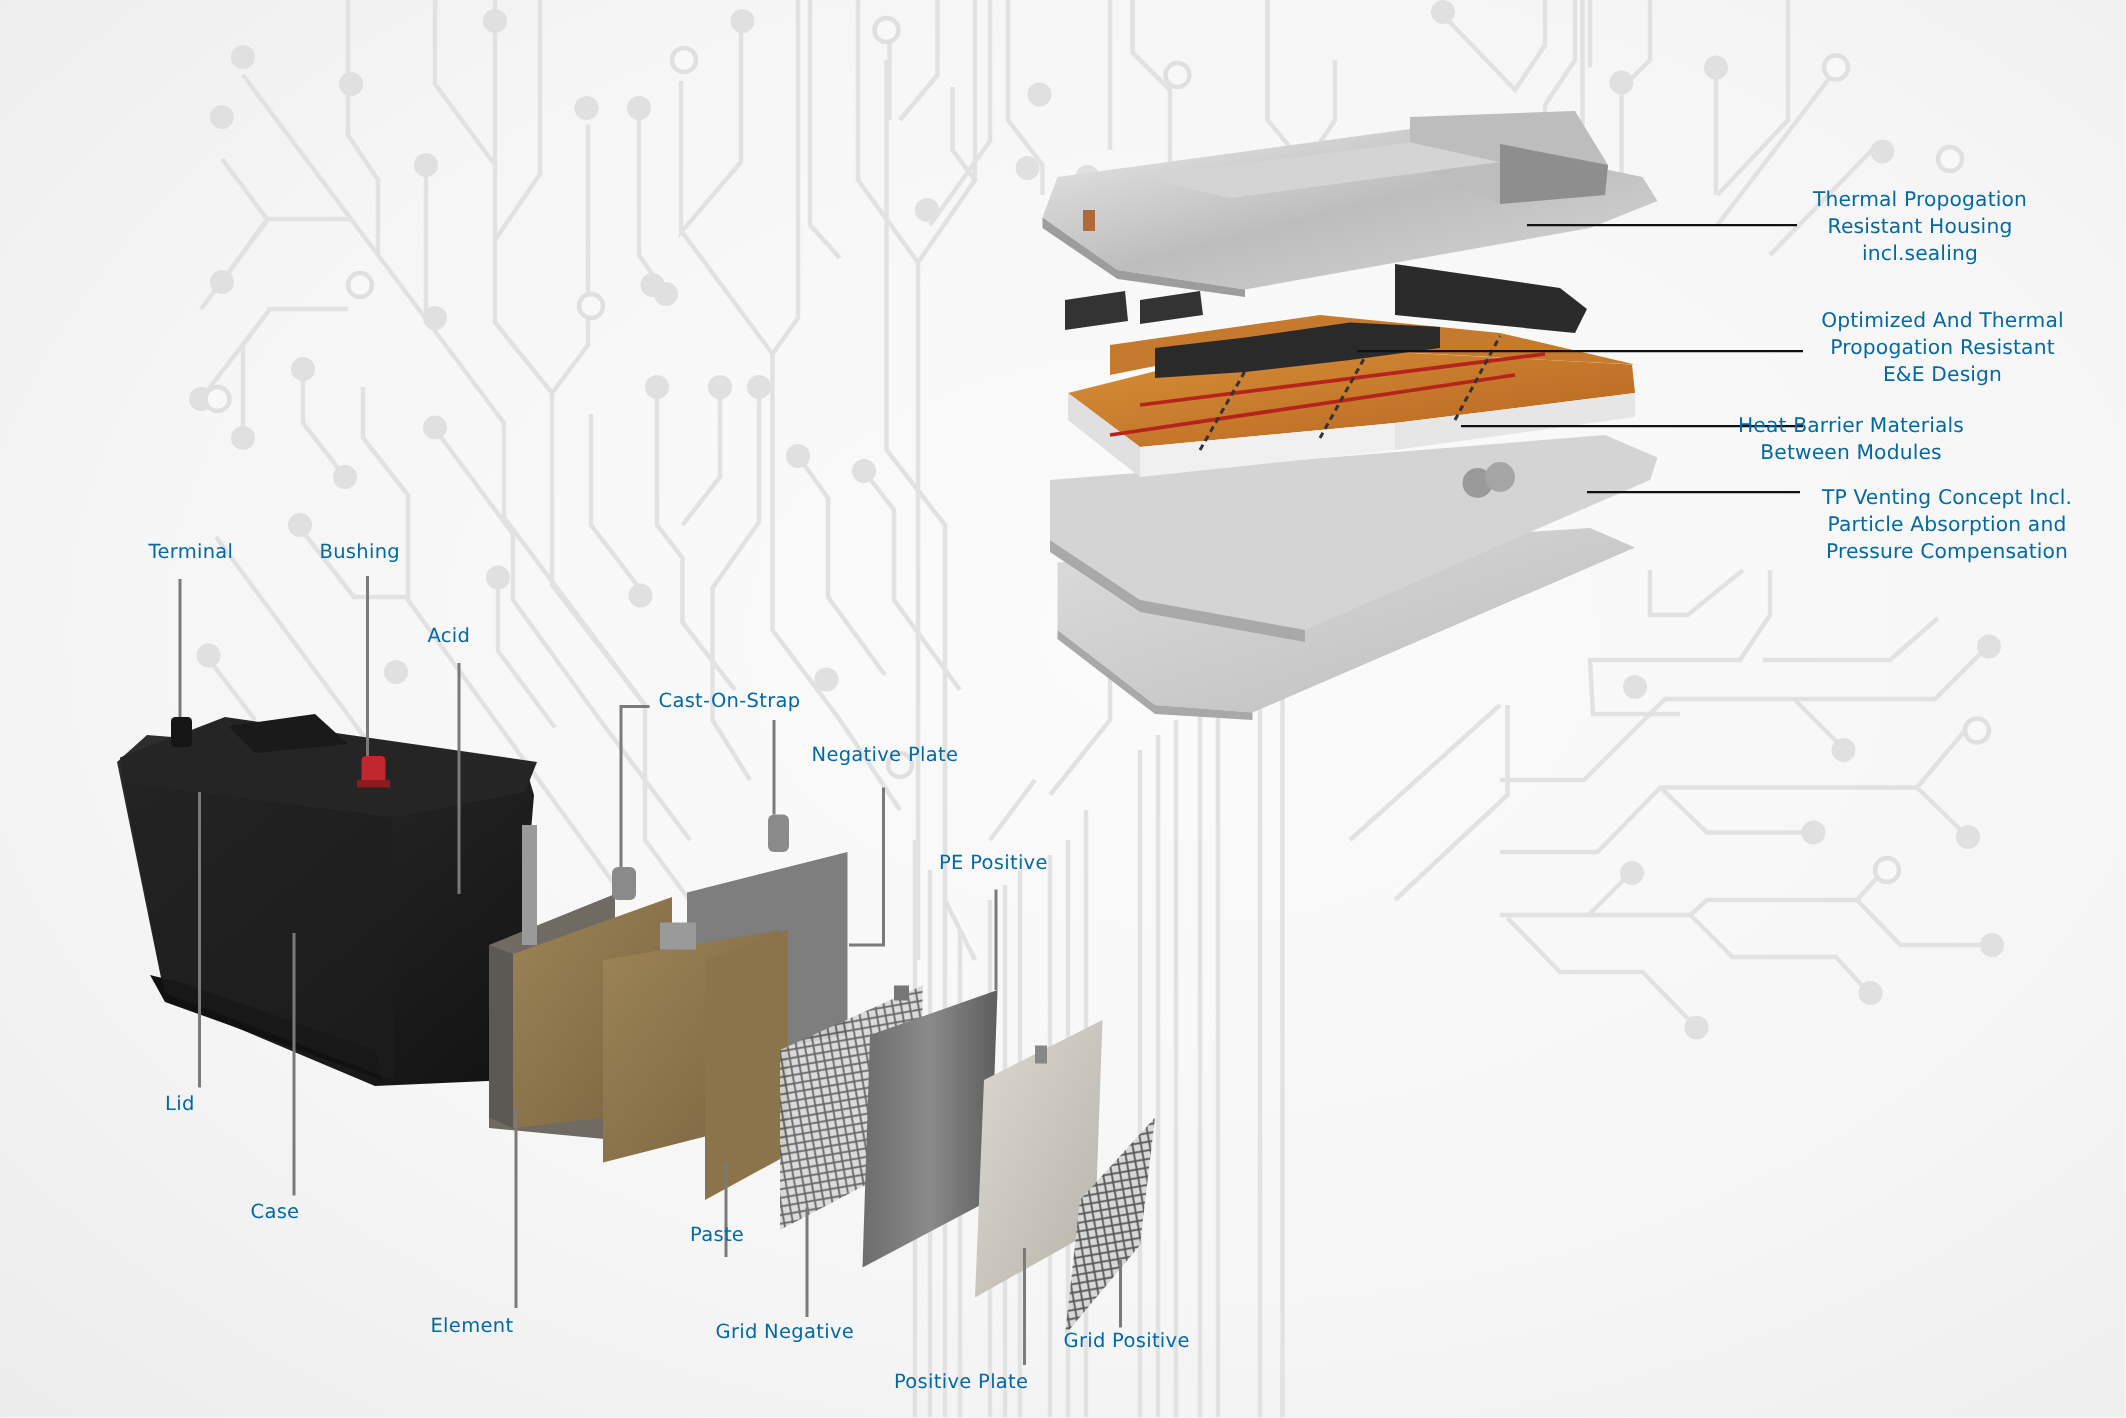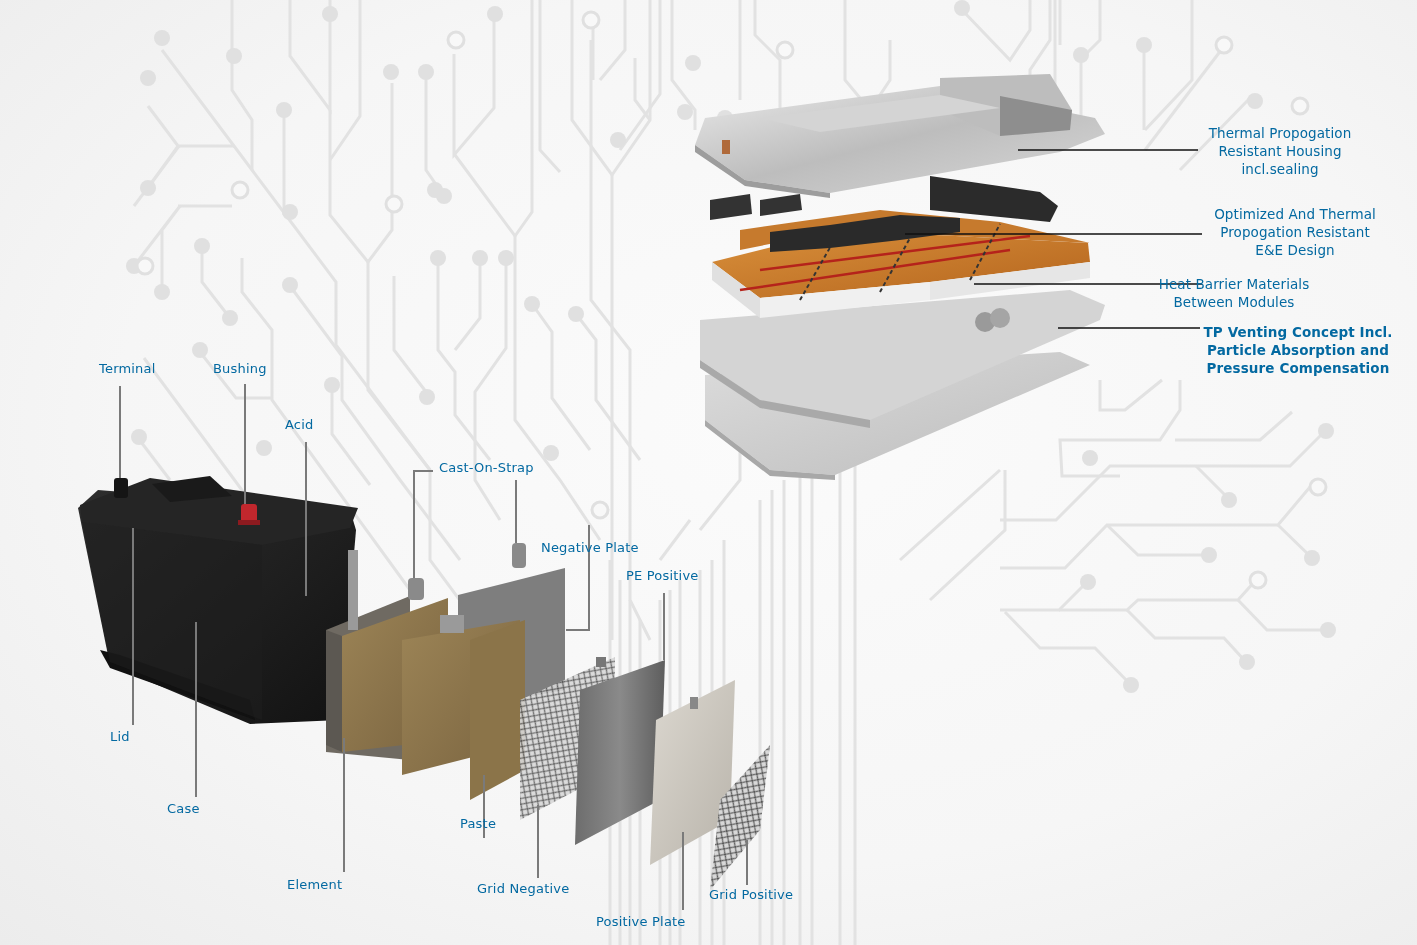--- a/index.html
+++ b/index.html
@@ -323,21 +323,21 @@
       <path d="M905 234 L1202 234"></path>
       <path d="M974 284 L1202 284"></path>
       <path d="M1058 328 L1200 328"></path>
     </g>
   </svg>
 
   <div class="lbl left" style="left:99px; top:361px;">Terminal</div>
   <div class="lbl left" style="left:213px; top:361px;">Bushing</div>
   <div class="lbl left" style="left:285px; top:417px;">Acid</div>
   <div class="lbl left" style="left:439px; top:460px;">Cast-On-Strap</div>
-  <div class="lbl left" style="left:541px; top:496px;margin-top:44px;">Negative Plate</div>
+  <div class="lbl left" style="left:541px; top:496px;">Negative Plate</div>
   <div class="lbl left" style="left:626px; top:568px;">PE Positive</div>
   <div class="lbl left" style="left:110px; top:729px;">Lid</div>
   <div class="lbl left" style="left:167px; top:801px;">Case</div>
   <div class="lbl left" style="left:287px; top:877px;">Element</div>
   <div class="lbl left" style="left:460px; top:816px;">Paste</div>
   <div class="lbl left" style="left:477px; top:881px;">Grid Negative</div>
   <div class="lbl left" style="left:596px; top:914px;">Positive Plate</div>
   <div class="lbl left" style="left:709px; top:887px;">Grid Positive</div>
 
   <div class="lbl right" style="left:1190px; top:124px; width:180px;">
@@ -347,18 +347,18 @@
   </div>
   <div class="lbl right" style="left:1200px; top:205px; width:190px;">
     <span>Optimized And Thermal</span>
     <span>Propogation Resistant</span>
     <span>E&amp;E Design</span>
   </div>
   <div class="lbl right" style="left:1144px; top:275px; width:180px;">
     <span>Heat Barrier Materials</span>
     <span>Between Modules</span>
   </div>
-  <div class="lbl right" style="left:1198px; top:323px; width:200px;font-weight:bold;">
+  <div class="lbl right" style="left:1198px; top:323px; width:200px;">
     <span>TP Venting Concept Incl.</span>
     <span>Particle Absorption and</span>
     <span>Pressure Compensation</span>
   </div>
 </div>
 
 </body></html>

